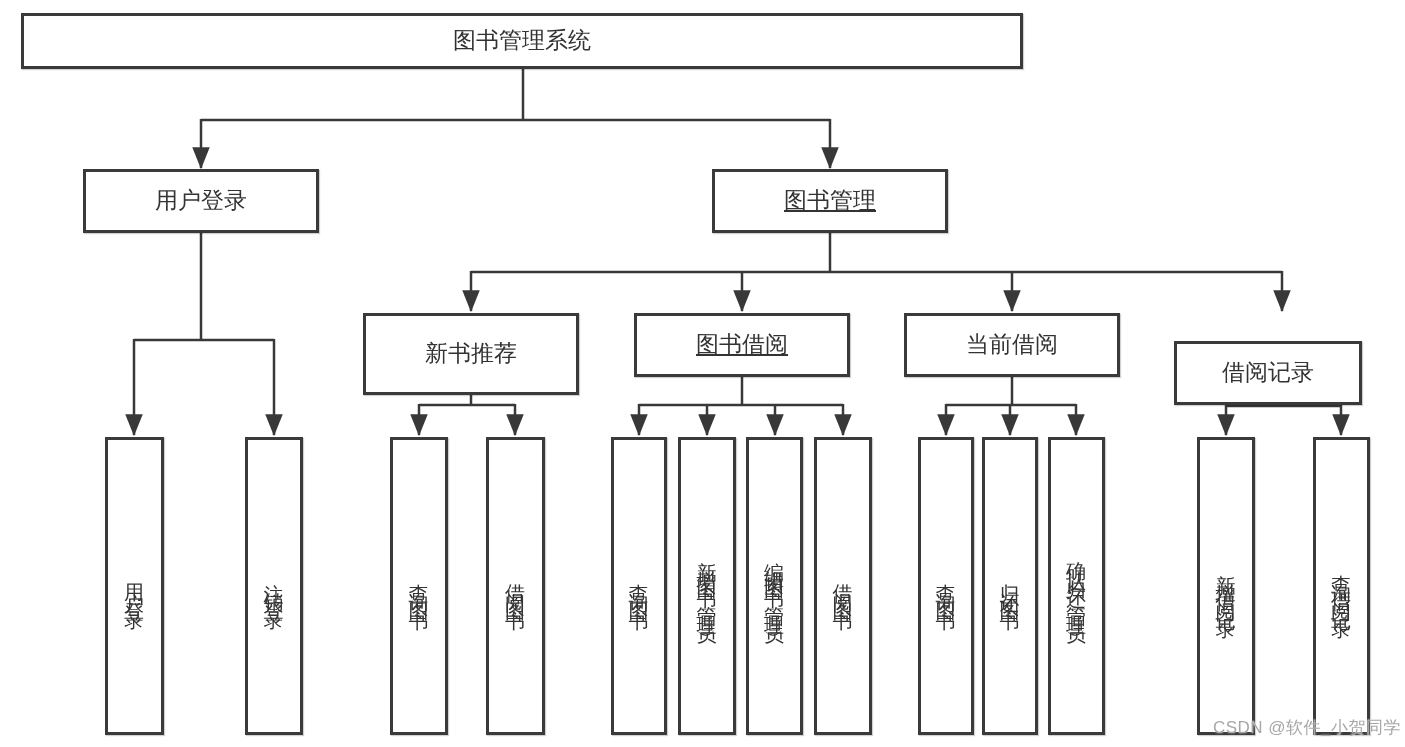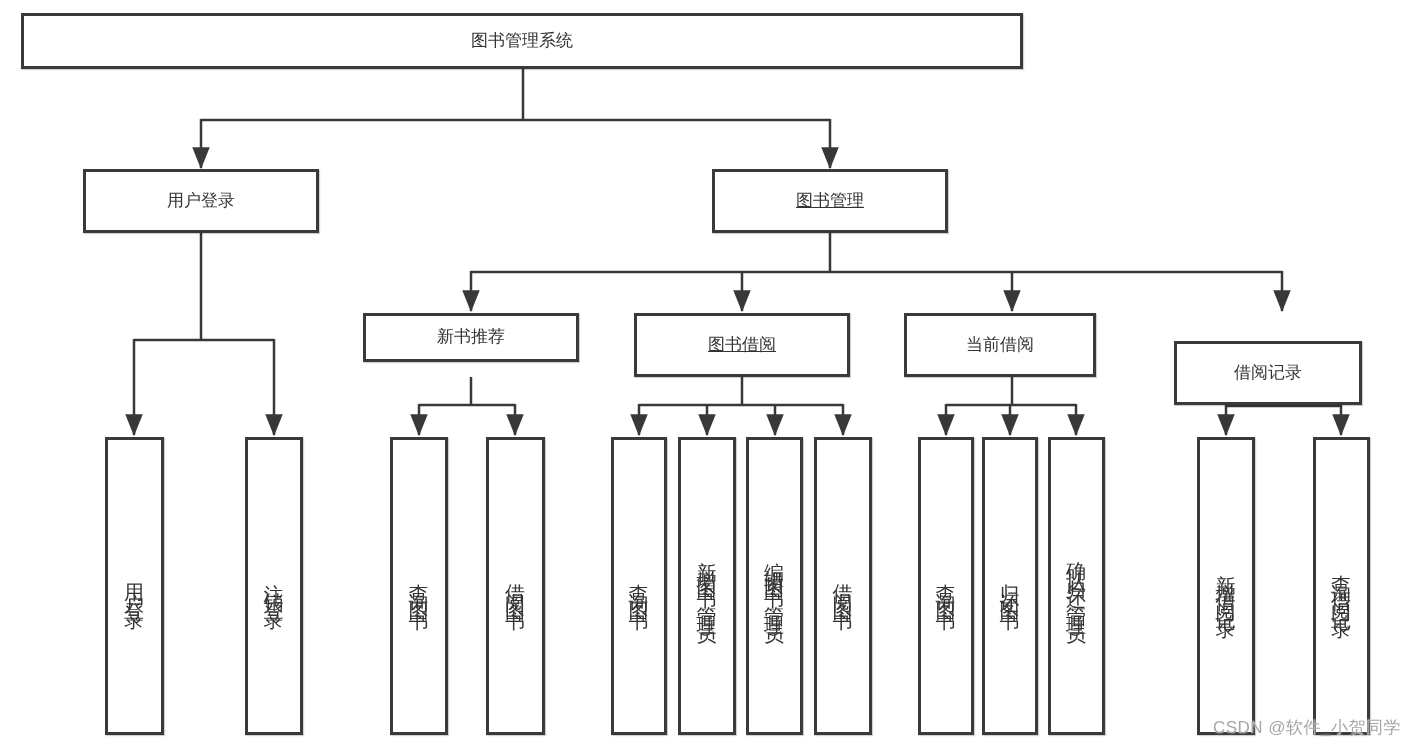--- a/index.html
+++ b/index.html
@@ -19,21 +19,21 @@
     pointer-events: none;
   }
   .node {
     position: absolute;
     border: 3px solid #3a3a3a;
     background: #ffffff;
     color: #333333;
     display: flex;
     align-items: center;
     justify-content: center;
-    font-size: 17px;
+    font-size: 23px;
     line-height: 1.2;
     box-shadow: 1px 1px 1px rgba(0,0,0,0.18);
     white-space: nowrap;
     z-index: 2;
   }
   .node.v {
     writing-mode: vertical-rl;
     text-orientation: mixed;
     letter-spacing: 9px;
     font-size: 20px;
@@ -103,23 +103,23 @@
       <path d="M1226,405 V435" marker-end="url(#arw)"></path>
       <path d="M1341,405 V435" marker-end="url(#arw)"></path>
     </g>
   </svg>
 
   <div class="node" style="left:21px; top:13px; width:1002px; height:56px;">图书管理系统</div>
 
   <div class="node" style="left:83px; top:169px; width:236px; height:64px;">用户登录</div>
   <div class="node" style="left:712px; top:169px; width:236px; height:64px;text-decoration:underline;">图书管理</div>
 
-  <div class="node" style="left:363px; top:313px; width:216px; height:49px;">新书推荐</div>
+  <div class="node" style="left:363px; top:313px; width:216px; height:82px;">新书推荐</div>
   <div class="node" style="left:634px; top:313px; width:216px; height:64px;text-decoration:underline;">图书借阅</div>
-  <div class="node" style="left:904px; top:313px; width:192px; height:64px;">当前借阅</div>
+  <div class="node" style="left:904px; top:313px; width:216px; height:64px;">当前借阅</div>
   <div class="node" style="left:1174px; top:313px; width:188px; height:64px;margin-top:28px;">借阅记录</div>
 
   <div class="node v" style="left:105px; top:437px; width:59px; height:298px;">用户登录</div>
   <div class="node v" style="left:245px; top:437px; width:58px; height:298px;">注销登录</div>
 
   <div class="node v" style="left:390px; top:437px; width:58px; height:298px;">查询图书</div>
   <div class="node v" style="left:486px; top:437px; width:59px; height:298px;">借阅图书</div>
 
   <div class="node v" style="left:611px; top:437px; width:56px; height:298px;">查询图书</div>
   <div class="node v" style="left:678px; top:437px; width:58px; height:298px;">新增图书（管理员）</div>

